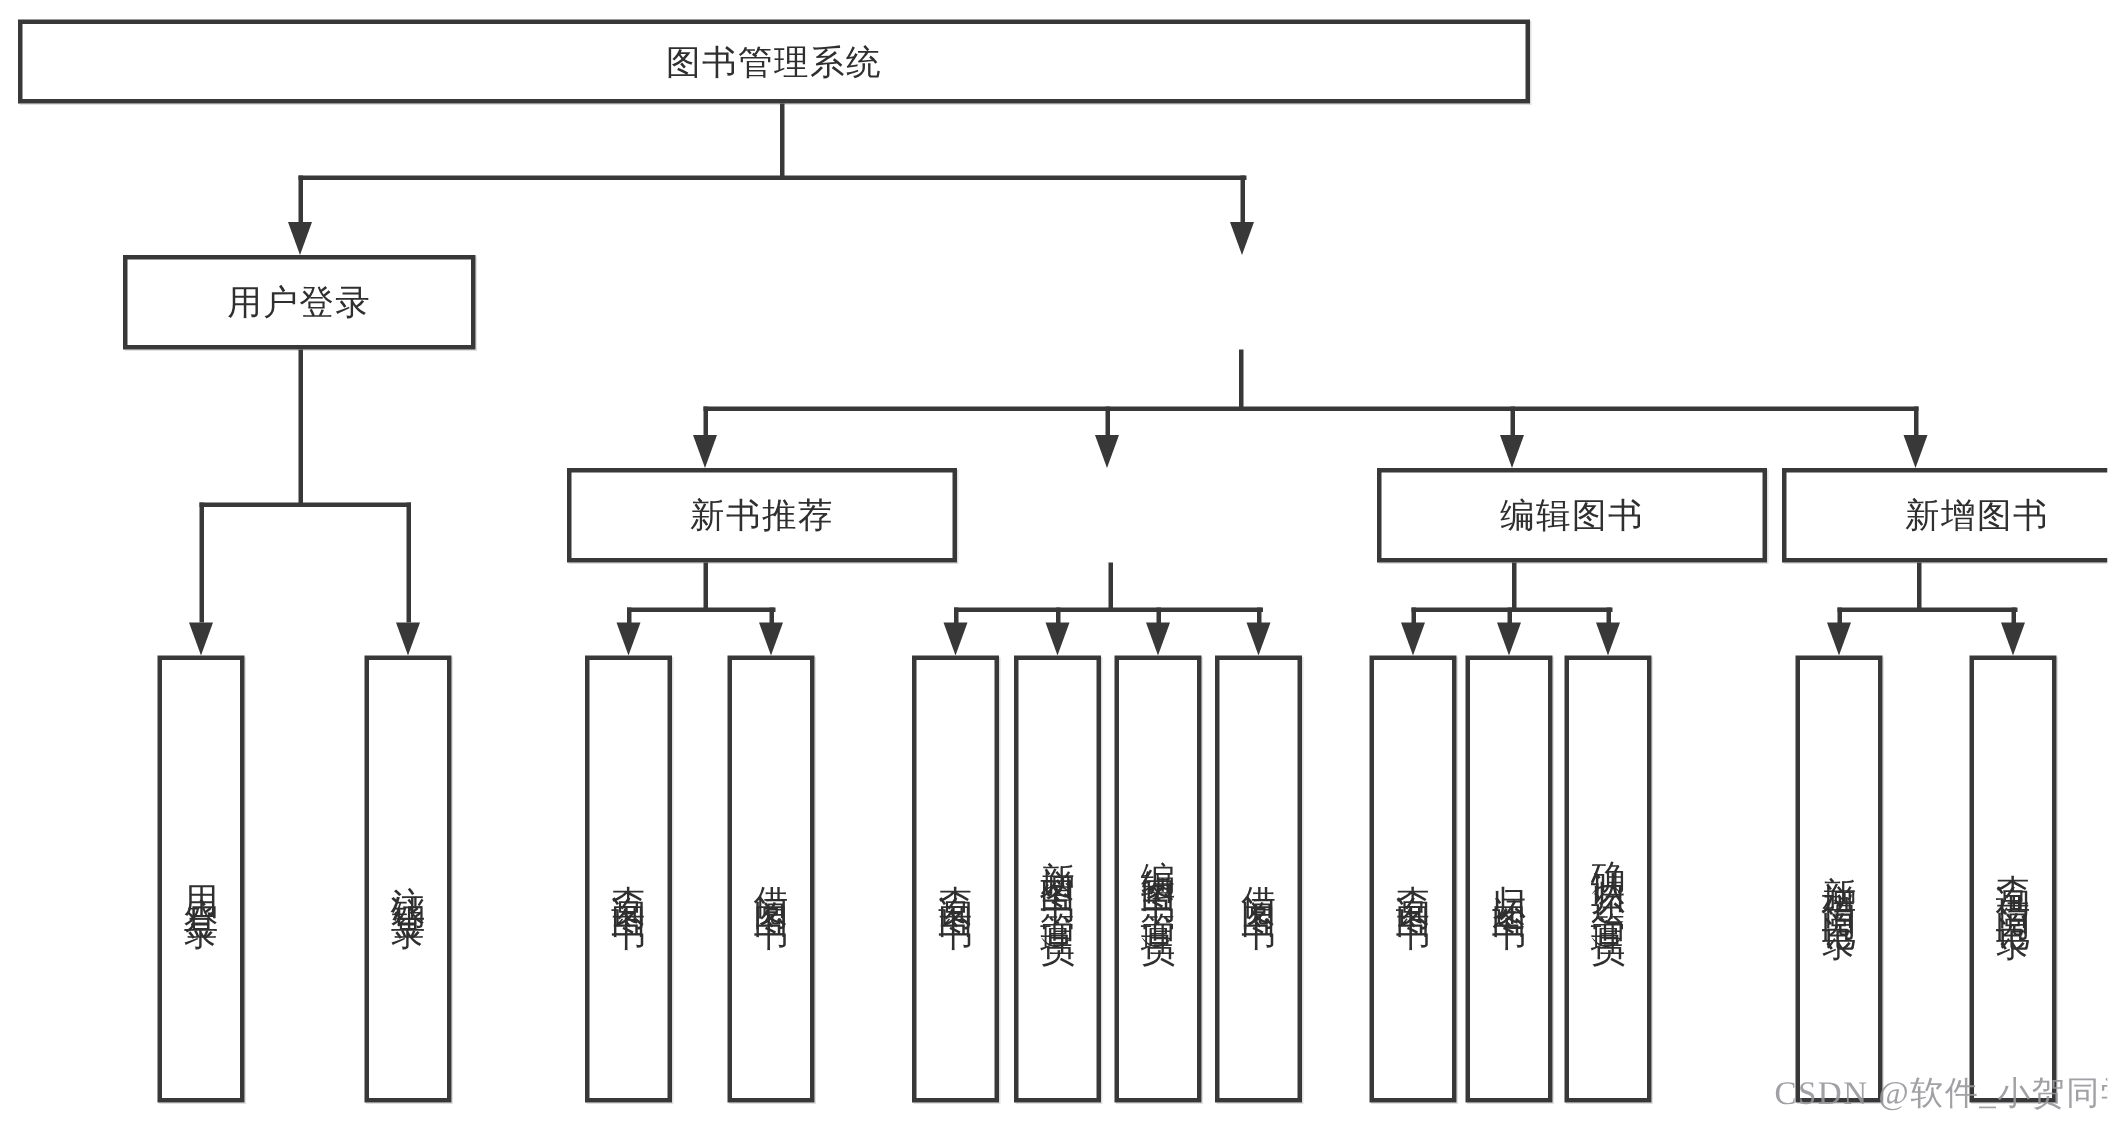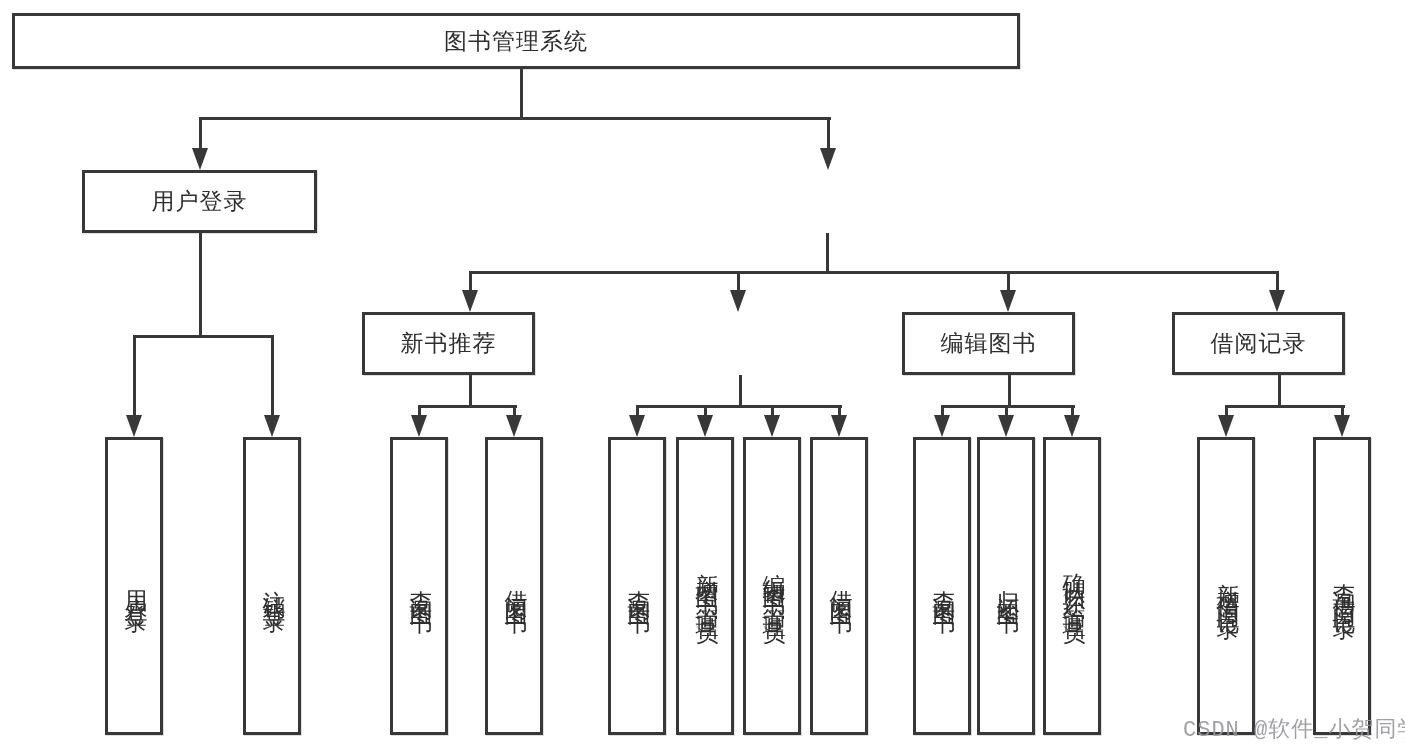--- a/index.html
+++ b/index.html
@@ -5,40 +5,40 @@
   :root{
     --line:#383838;
     --text:#2f2f2f;
     --bg:#ffffff;
   }
   html,body{margin:0;padding:0;background:var(--bg);}
   #canvas{
     position:relative;
     width:1405px;height:747px;
     background:var(--bg);
-    font-family:Liberation Mono, monospace;
+    font-family:Liberation Serif, serif;
     color:var(--text);
     overflow:hidden;
     text-align:right;
   }
   .box{
     position:absolute;
     box-sizing:border-box;
     background:var(--bg);
     border:3px solid var(--line);
     display:flex;
     align-items:center;
     justify-content:center;
     font-size:23px;
     letter-spacing:1px;
     box-shadow:1px 1px 0 rgba(0,0,0,0.12);
   }
   .root{left:12px;top:13px;width:1008px;height:56px;}
   .lvl2{top:170px;width:235px;height:63px;}
-  .lvl3{top:312px;width:173px;height:63px;}
+  .lvl3{top:312px;width:260px;height:63px;margin-left:16px;}
   .leaf{
     top:437px;width:58px;height:298px;
     writing-mode:vertical-rl;
     text-orientation:mixed;
     letter-spacing:7px;
     font-size:23px;
     line-height:1;
   }
   .hline,.vline{position:absolute;background:var(--line);}
   .hline{height:3px;}
@@ -97,21 +97,21 @@
   <div class="vline" style="left:1276px;top:271px;height:21px;"></div>
   <div class="arr" style="left:1269px;top:290px;"></div>
 
   <div class="box lvl3" style="left:362px;">
     <span>新书推荐</span>
   </div>
   <div class="box lvl3" style="left:902px;">
     <span>编辑图书</span>
   </div>
   <div class="box lvl3" style="left:1172px;">
-    <span>借阅记录</span>
+    <span>新增图书</span>
   </div>
 
   <div class="vline" style="left:469px;top:375px;height:33px;"></div>
   <div class="hline" style="left:418px;top:405px;width:99px;"></div>
   <div class="vline" style="left:418px;top:405px;height:12px;"></div>
   <div class="arr" style="left:411px;top:415px;"></div>
   <div class="vline" style="left:513px;top:405px;height:12px;"></div>
   <div class="arr" style="left:506px;top:415px;"></div>
 
   <div class="vline" style="left:739px;top:375px;height:33px;"></div>

